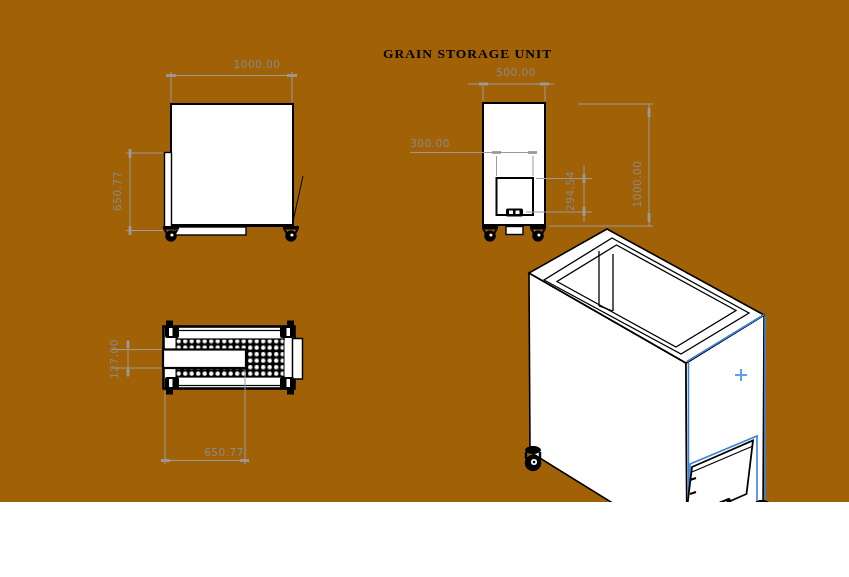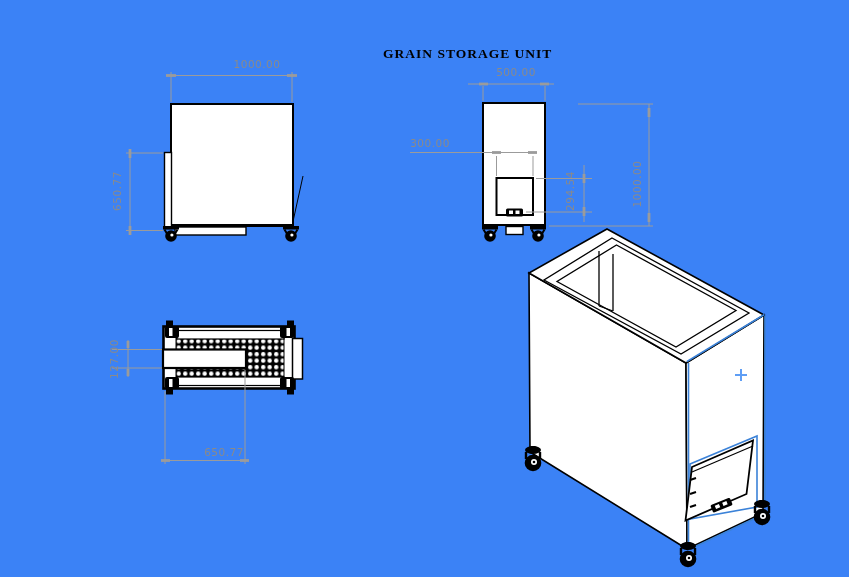--- a/index.html
+++ b/index.html
@@ -1,16 +1,16 @@
 <!DOCTYPE html>
 <html><head>
 <meta charset="utf-8">
 <style>
   html,body{margin:0;padding:0;background:#ffffff;}
-  .canvas{position:relative;width:849px;height:577px;background:#3b82f6;overflow:hidden;
+  .canvas{position:relative;width:849px;height:502px;background:#a16207;overflow:hidden;
           font-family:"Liberation Sans",sans-serif;}
   svg{position:absolute;left:0;top:0;}
   .title-text{font-family:"Liberation Serif",serif;font-weight:bold;font-size:13.5px;
               letter-spacing:1px;fill:#000000;}
   .dim-text{font-family:"DejaVu Sans",sans-serif;font-size:10.5px;letter-spacing:0.5px;
             fill:#8a8a8a;}
   .geo{stroke:#000000;fill:none;}
   .geo-fill{stroke:#000000;fill:#ffffff;}
   .dim-line{stroke:#9b9b9b;stroke-width:1;fill:none;}
   .dim-tick{stroke:#9b9b9b;stroke-width:2.8;fill:none;}

